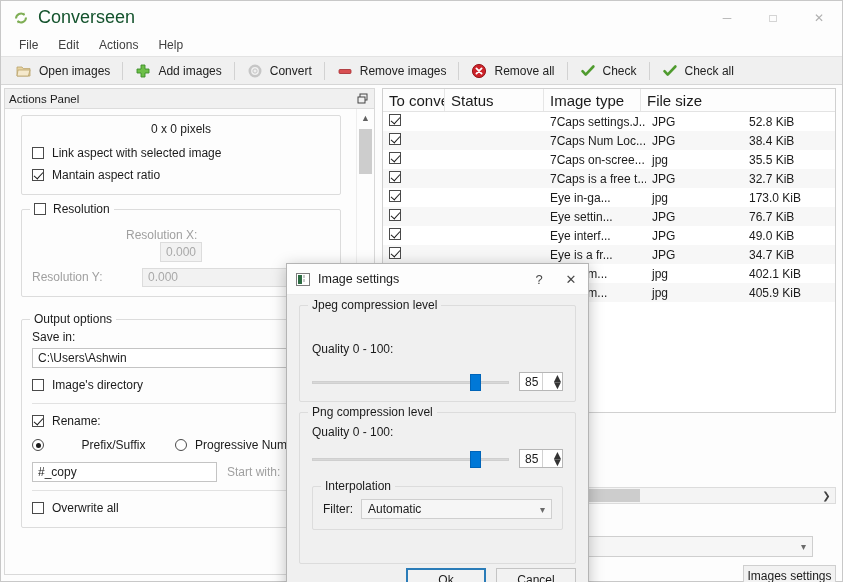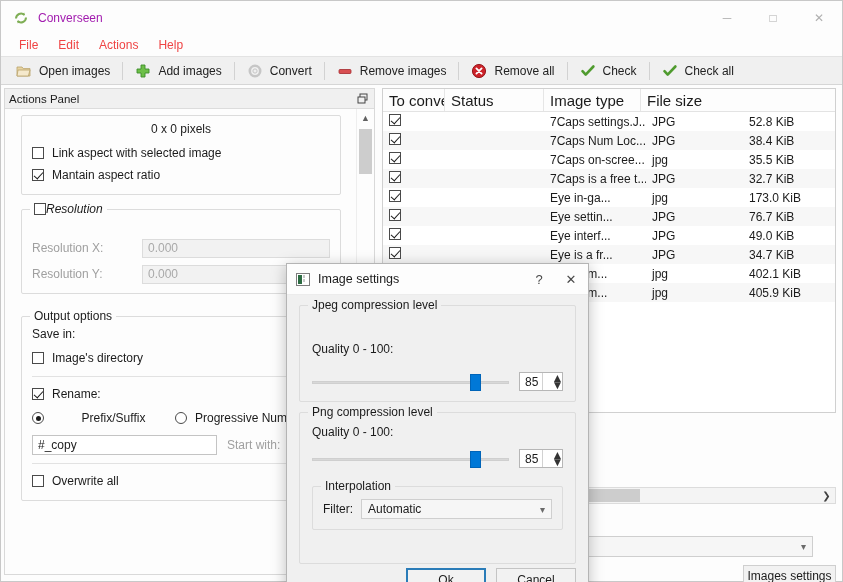--- a/index.html
+++ b/index.html
@@ -10,28 +10,28 @@
     color:#1b1b1b;
     background:#f0f0f0;
   }
   #app{position:relative;width:843px;height:582px;background:#fdfdfd;
        border:1px solid #c8c8c8;box-sizing:border-box;}
 
   
   .titlebar{height:33px;background:#fdfdfd;display:flex;align-items:center;
             border-bottom:0px solid #e8e8e8;}
   .titlebar .app-icon{width:16px;height:16px;margin-left:12px;margin-right:9px;position:relative;}
-  .titlebar .app-title{font-size:12px;color:#a21caf;}
+  .titlebar .app-title{font-size:18px;color:#14532d;}
   .win-controls{margin-left:auto;display:flex;height:33px;}
   .win-btn{width:46px;height:33px;display:flex;align-items:center;justify-content:center;
            color:#b0b0b0;font-size:12px;}
 
   
   .menubar{height:22px;display:flex;align-items:center;padding-left:8px;background:#fdfdfd;}
-  .menu-item{padding:2px 10px;font-size:12px;color:#ef4444;}
+  .menu-item{padding:2px 10px;font-size:12px;color:#404040;}
 
   
   .toolbar{height:27px;background:#f0f0f0;border-top:1px solid #e3e3e3;
            border-bottom:1px solid #d6d6d6;display:flex;align-items:center;padding-left:6px;}
   .tb-btn{display:flex;align-items:center;height:25px;padding:0 9px;gap:7px;font-size:12px;color:#222;}
   .tb-sep{width:1px;height:18px;background:#d2d2d2;margin:0 3px;}
   .tb-ico{width:16px;height:16px;position:relative;flex:0 0 16px;}
 
   
   .main{position:absolute;top:83px;left:0;right:0;bottom:0;}
@@ -265,37 +265,38 @@
               <span class="cbx"></span>
               <span class="cbx-lbl">Link aspect with selected image</span>
             </div>
             <div class="row">
               <span class="cbx checked"></span>
               <span class="cbx-lbl">Mantain aspect ratio</span>
             </div>
           </div>
 
           <div class="grp" style="margin-top:14px;padding-top:6px;">
-            <div class="grp-legend" style="display:flex;align-items:center;font-style:italic;">
+            <div class="grp-legend" style="display:flex;align-items:center;gap:7px;">
               <span class="cbx"></span>
               <span>Resolution</span>
             </div>
-            <div class="row" style="margin-top:21px;">
+            <div class="row" style="margin-top:12px;flex-direction:column;">
               <span class="lbl-dis" style="width:110px;">Resolution X:</span>
               <span class="fld dis" style="flex:1;">0.000</span>
             </div>
             <div class="row" style="margin-top:4px;">
               <span class="lbl-dis" style="width:110px;">Resolution Y:</span>
               <span class="fld dis" style="flex:1;">0.000</span>
             </div>
           </div>
 
           <div class="grp" style="margin-top:22px;padding-top:6px;">
             <div class="grp-legend">Output options</div>
             <div style="margin-top:4px;font-size:12px;">Save in:</div>
+            <div class="fld" style="margin-top:4px;height:20px;">C:\Users\Ashwin</div>
             <div class="row" style="margin-top:6px;">
               <span class="cbx"></span>
               <span class="cbx-lbl">Image's directory</span>
             </div>
             <div class="hr"></div>
             <div class="row">
               <span class="cbx checked"></span>
               <span class="cbx-lbl">Rename:</span>
             </div>
             <div class="row" style="margin-top:2px;">

